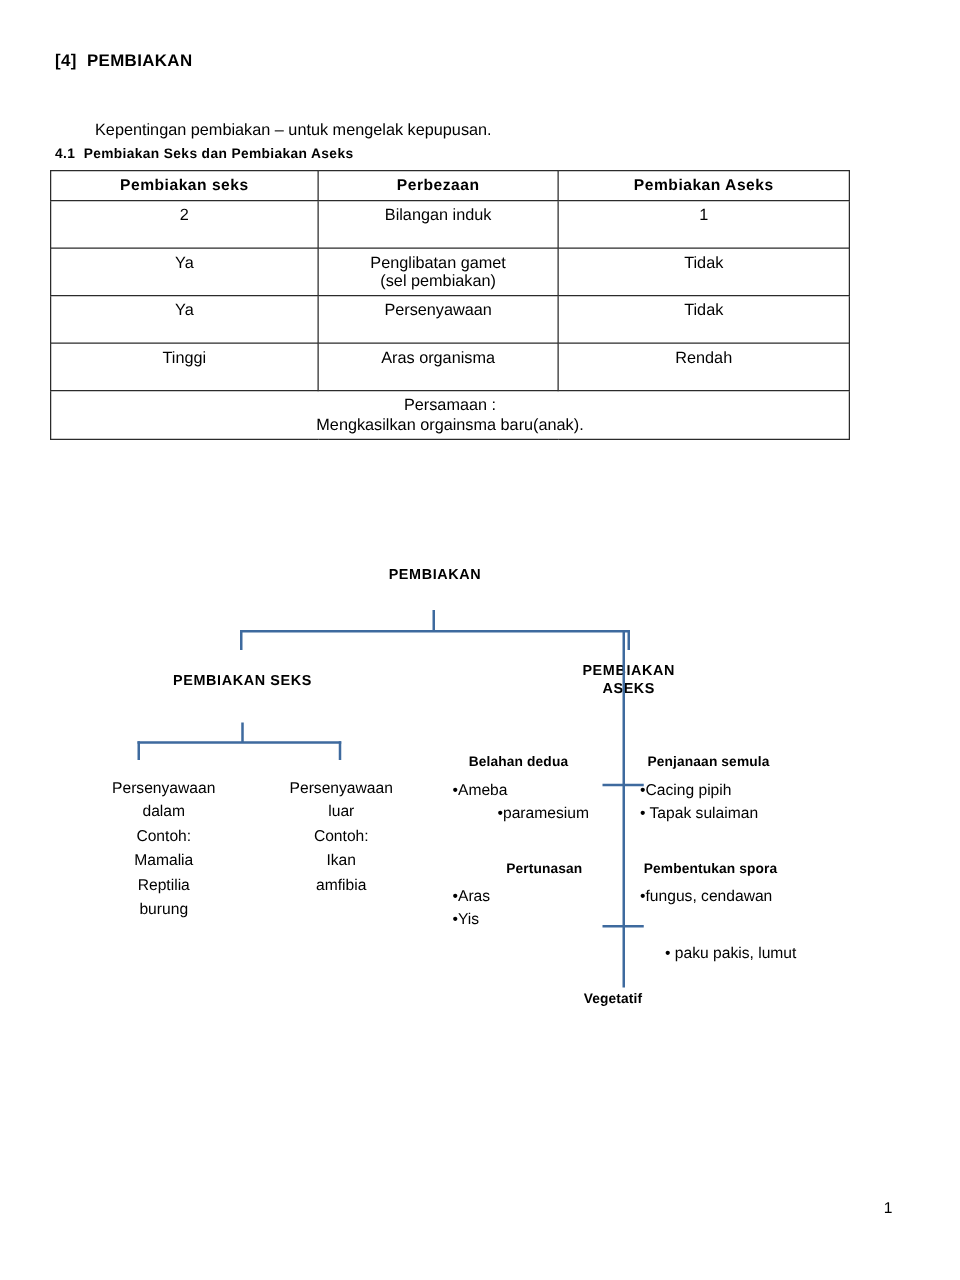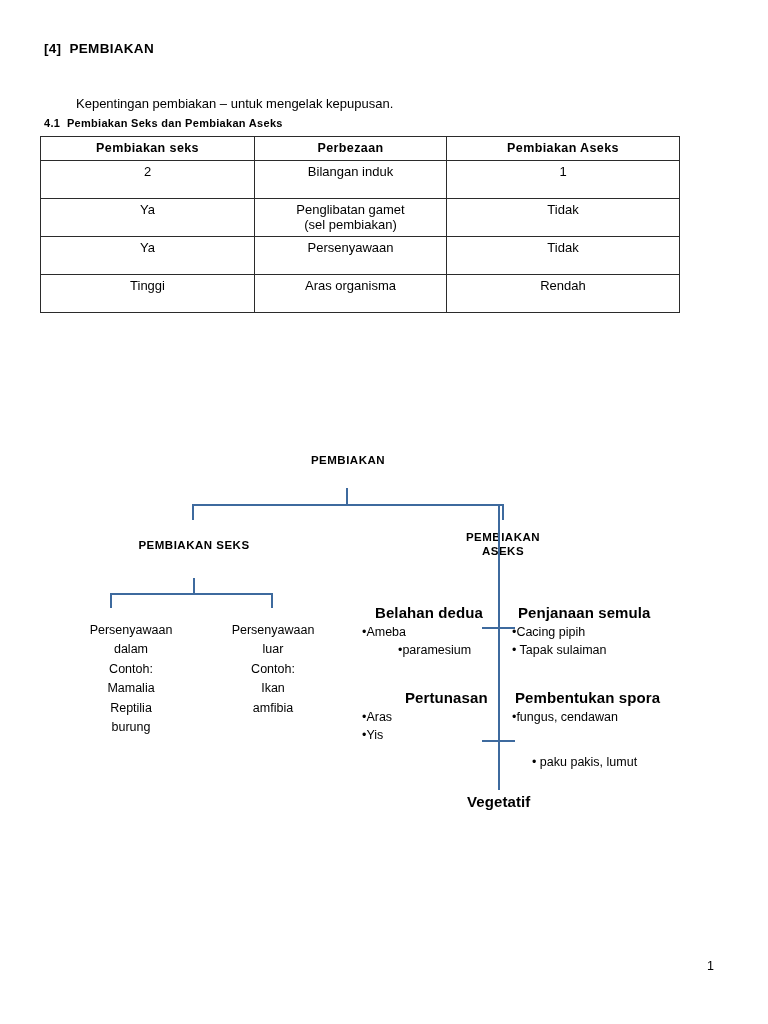--- a/index.html
+++ b/index.html
@@ -111,21 +111,21 @@
   .dtext {
     position: absolute;
     font-size: 12.5px;
     font-weight: normal;
     white-space: pre;
     line-height: 1.55;
   }
   .dtext.center { text-align: center; }
   .dhead {
     position: absolute;
-    font-size: 15px;
+    font-size: 11px;
     font-weight: bold;
     white-space: pre;
     letter-spacing: 0.1px;
   }
   .dlist {
     position: absolute;
     font-size: 12.5px;
     font-weight: normal;
     line-height: 1.45;
     white-space: pre;
@@ -182,20 +182,24 @@
         <tr class="row-tall">
           <td class="c1">Ya</td>
           <td class="c2">Persenyawaan</td>
           <td class="c3">Tidak</td>
         </tr>
         <tr class="row-tall">
           <td class="c1">Tinggi</td>
           <td class="c2">Aras organisma</td>
           <td class="c3">Rendah</td>
         </tr>
+        <tr>
+          <td class="merged" colspan="3" style="white-space: pre-line;">Persamaan :
+Mengkasilkan orgainsma baru(anak).</td>
+        </tr>
       </tbody>
     </table>
   </div>
 
   <div class="diagram">
 
     <div class="dlabel" style="left:290px; top:23px; width:116px;">PEMBIAKAN</div>
 
     <div class="ln ln-v" style="left:346px; top:58px; height:17px;"></div>
 

